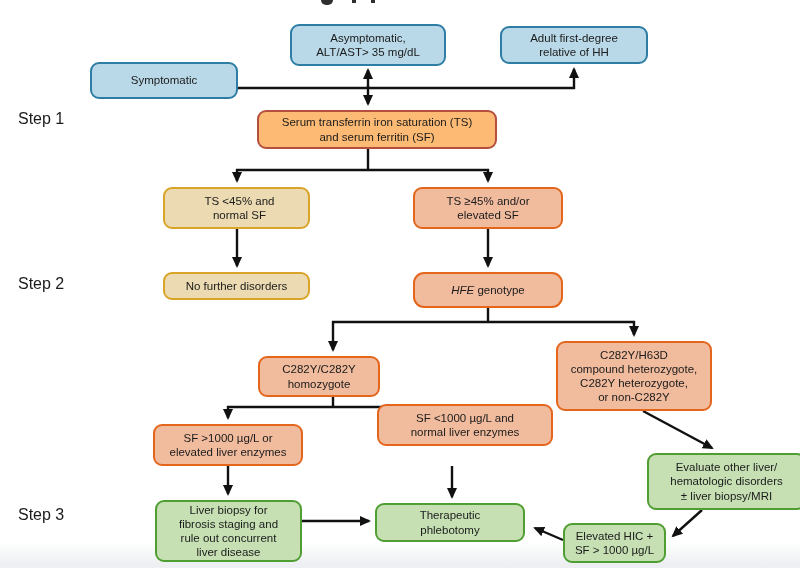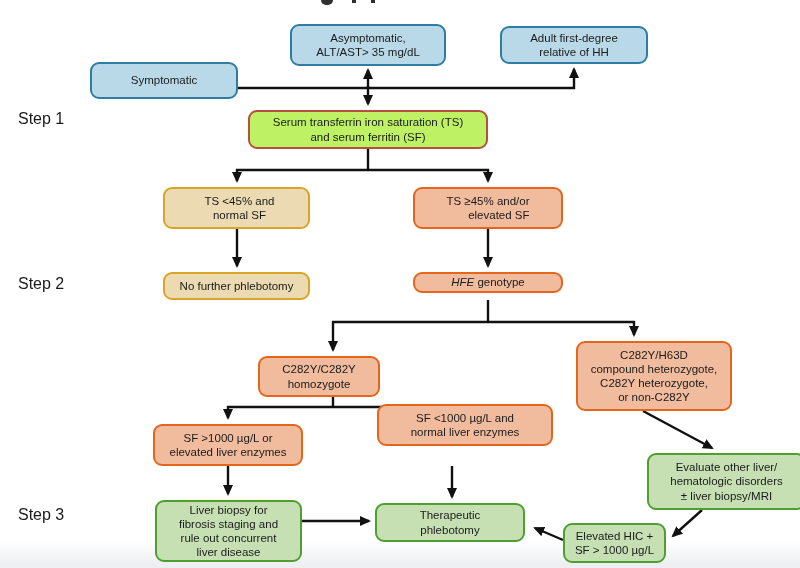--- a/index.html
+++ b/index.html
@@ -11,21 +11,21 @@
     position:absolute;left:0;right:0;bottom:0;height:26px;z-index:0;
     background:linear-gradient(to bottom, rgba(238,240,243,0) 0%, #edeff2 85%);
   }
   .connectors{position:absolute;left:0;top:0;z-index:1;pointer-events:none;}
   .node{
     position:absolute;display:flex;align-items:center;justify-content:center;
     text-align:center;white-space:pre-line;border:2px solid;border-radius:9px;
     font-size:11.5px;line-height:1.24;padding:2px 6px;box-sizing:border-box;z-index:2;
   }
   .blue  {background:#b9d9e8;border-color:#2e7da4;}
-  .red   {background:#bef264;border-color:#b5503f;}
+  .red   {background:#fdba74;border-color:#b5503f;margin-left:9px;}
   .yellow{background:#ecdbb2;border-color:#d9a427;}
   .orange{background:#f1bb9e;border-color:#e4661d;}
   .green {background:#c6e0b4;border-color:#4f9e31;}
   .step-label{position:absolute;font-size:16px;z-index:2;}
   .frag{position:absolute;background:#2f2f2f;z-index:2;}
 </style>
 </head>
 <body>
 
 <div>
@@ -85,32 +85,32 @@
 <div class="node blue" style="left:290px;top:24px;width:156px;height:42px;">Asymptomatic,
 ALT/AST&gt; 35 mg/dL</div>
 <div class="node blue" style="left:500px;top:26px;width:148px;height:38px;">Adult first-degree
 relative of HH</div>
 
 <div class="node red" style="left:248px;top:110px;width:240px;height:39px;">Serum transferrin iron saturation (TS)
 and serum ferritin (SF)</div>
 
 <div class="node yellow" style="left:163px;top:187px;width:147px;height:42px;padding-left:12px;">TS &lt;45% and
 normal SF</div>
-<div class="node orange" style="left:413px;top:187px;width:150px;height:42px;text-align:right;">TS ≥45% and/or
+<div class="node orange" style="left:413px;top:187px;width:150px;height:42px;">TS ≥45% and/or
 elevated SF</div>
 
-<div class="node yellow" style="left:163px;top:272px;width:147px;height:28px;">No further phlebotomy</div>
+<div class="node yellow" style="left:163px;top:272px;width:147px;height:28px;">No further disorders</div>
 
-<div class="node orange" style="left:413px;top:272px;width:150px;height:21px;">
+<div class="node orange" style="left:413px;top:272px;width:150px;height:36px;border-radius:11px;">
   <span><i>HFE</i><span> genotype</span></span>
 </div>
 
 <div class="node orange" style="left:258px;top:356px;width:122px;height:41px;">C282Y/C282Y
 homozygote</div>
-<div class="node orange" style="left:556px;top:341px;width:156px;height:70px;margin-left:20px;">C282Y/H63D
+<div class="node orange" style="left:556px;top:341px;width:156px;height:70px;">C282Y/H63D
 compound heterozygote,
 C282Y heterozygote,
 or non-C282Y</div>
 
 <div class="node orange" style="left:153px;top:424px;width:150px;height:42px;">SF &gt;1000 µg/L or
 elevated liver enzymes</div>
 <div class="node orange" style="left:377px;top:404px;width:176px;height:42px;">SF &lt;1000 µg/L and
 normal liver enzymes</div>
 
 <div class="node green" style="left:155px;top:500px;width:147px;height:62px;">Liver biopsy for

